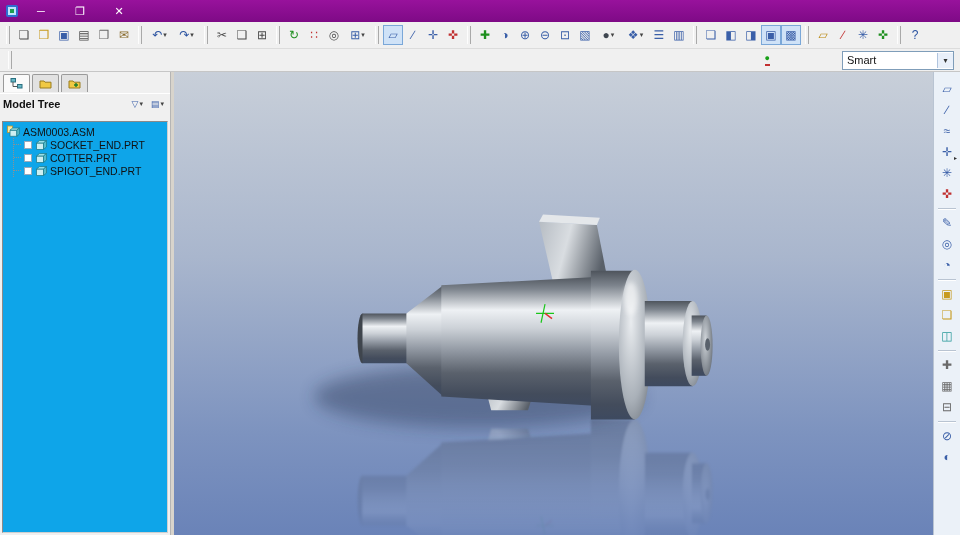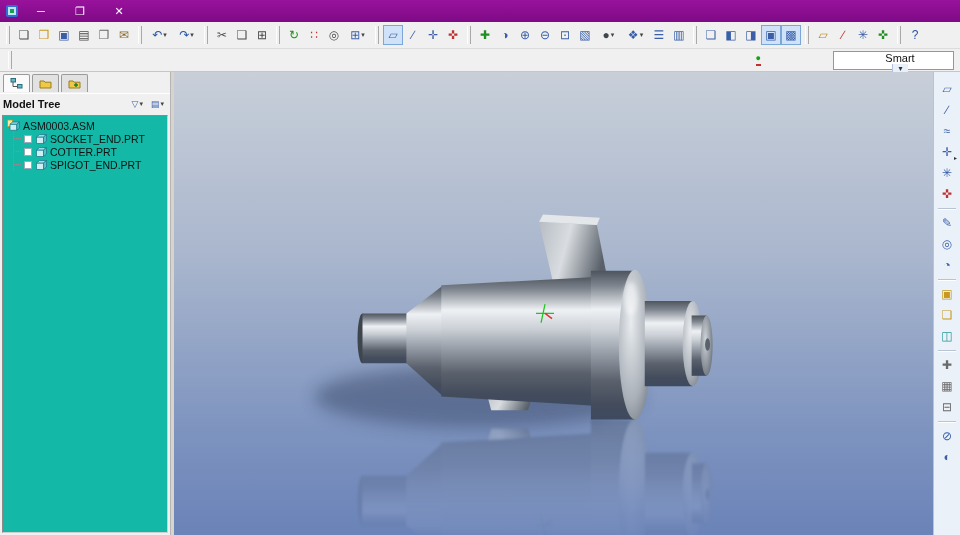--- a/index.html
+++ b/index.html
@@ -21,37 +21,37 @@
   .tbrow{height:26px;flex:0 0 auto;display:flex;align-items:center;background:#f0f0f0;border-bottom:1px solid #dcdcdc;padding:0 2px;}
   .tbrow2{height:22px;flex:0 0 auto;display:flex;align-items:center;background:#f0f0f0;border-bottom:1px solid #c6c6c6;padding:0 4px;}
   .tb{width:20px;height:20px;display:inline-flex;align-items:center;justify-content:center;background:transparent;border:1px solid transparent;padding:0;font-family:inherit;}
   .tb.wide{width:27px;}
   .tb .ic{font-size:12px;line-height:1;}
   .tb.toggled{background:#cfe2f7;border-color:#7aa7d8;}
   .dd{font-size:7px;color:#444;margin-left:1px;}
   .grip{width:2px;height:18px;border-left:1px solid #fdfdfd;border-right:1px solid #a9a9a9;margin:0 4px;flex:0 0 auto;}
   .spacer{flex:1;}
   .status-ic{color:#18a018;font-size:9px;line-height:1;border-bottom:2px solid #c23030;padding-bottom:1px;margin-right:72px;}
-  .combo{width:106px;height:17px;background:#fff;border:1px solid #7f9db9;display:flex;align-items:center;padding-left:13px;margin-right:2px;flex-direction:column;}
+  .combo{width:106px;height:17px;background:#fff;border:1px solid #7f9db9;display:flex;align-items:center;padding-left:4px;margin-right:2px;}
   .combo-val{flex:1;font-size:11px;}
   .combo-btn{width:15px;height:15px;background:#e9f0fa;border-left:1px solid #b0c4de;display:flex;align-items:center;justify-content:center;}
   .combo-btn::after{content:"▾";font-size:8px;color:#333;}
 
   
   .main{flex:1;display:flex;min-height:0;}
 
   
   .lpanel{width:170px;flex:0 0 auto;display:flex;flex-direction:column;background:#f0f0f0;border-right:1px solid #b5b5b5;}
   .ptabs{height:19px;display:flex;gap:2px;padding:2px 3px 0;}
   .ptab{width:25px;height:17px;border:1px solid #9a9a9a;border-bottom:none;border-radius:2px 2px 0 0;background:#e2e2e2;display:flex;align-items:center;justify-content:center;}
   .ptab.active{background:#fafafa;}
   .thead{height:20px;display:flex;align-items:center;gap:2px;padding:0 3px;border-top:1px solid #fff;}
   .thead-title{font-weight:bold;flex:1;font-size:11px;}
   .thead-btn{display:flex;align-items:center;font-size:9px;color:#3a5fa8;padding:1px 2px;background:transparent;border:1px solid transparent;}
-  .treebox{flex:1;margin:1px 2px 2px;background:#14b8a6;border:1px solid #8a8a8a;border-right-color:#cfcfcf;border-bottom-color:#cfcfcf;overflow:hidden;padding:3px 8px 0 4px;}
+  .treebox{flex:1;margin:7px 2px 2px;background:#0ea5e9;border:1px solid #8a8a8a;border-right-color:#cfcfcf;border-bottom-color:#cfcfcf;overflow:hidden;padding:3px 8px 0 4px;}
   .tree-row{display:flex;align-items:center;gap:3px;height:13px;white-space:nowrap;font-size:10.5px;}
   .tree-children{margin-left:6px;border-left:1px dotted #909090;}
   .conn{width:7px;border-top:1px dotted #909090;flex:0 0 auto;}
   .sbox{width:6px;height:6px;border:1px solid #9ab;background:#fff;flex:0 0 auto;}
   .picon svg,.asm-ic svg{display:block;}
 
   .splitter{width:3px;background:#d8d4cc;flex:0 0 auto;}
 
   
   .vp{flex:1;position:relative;min-width:0;background:linear-gradient(180deg,#c8cfd9 0%,#a9b6cd 40%,#7d93bf 78%,#6a83b8 100%);}

